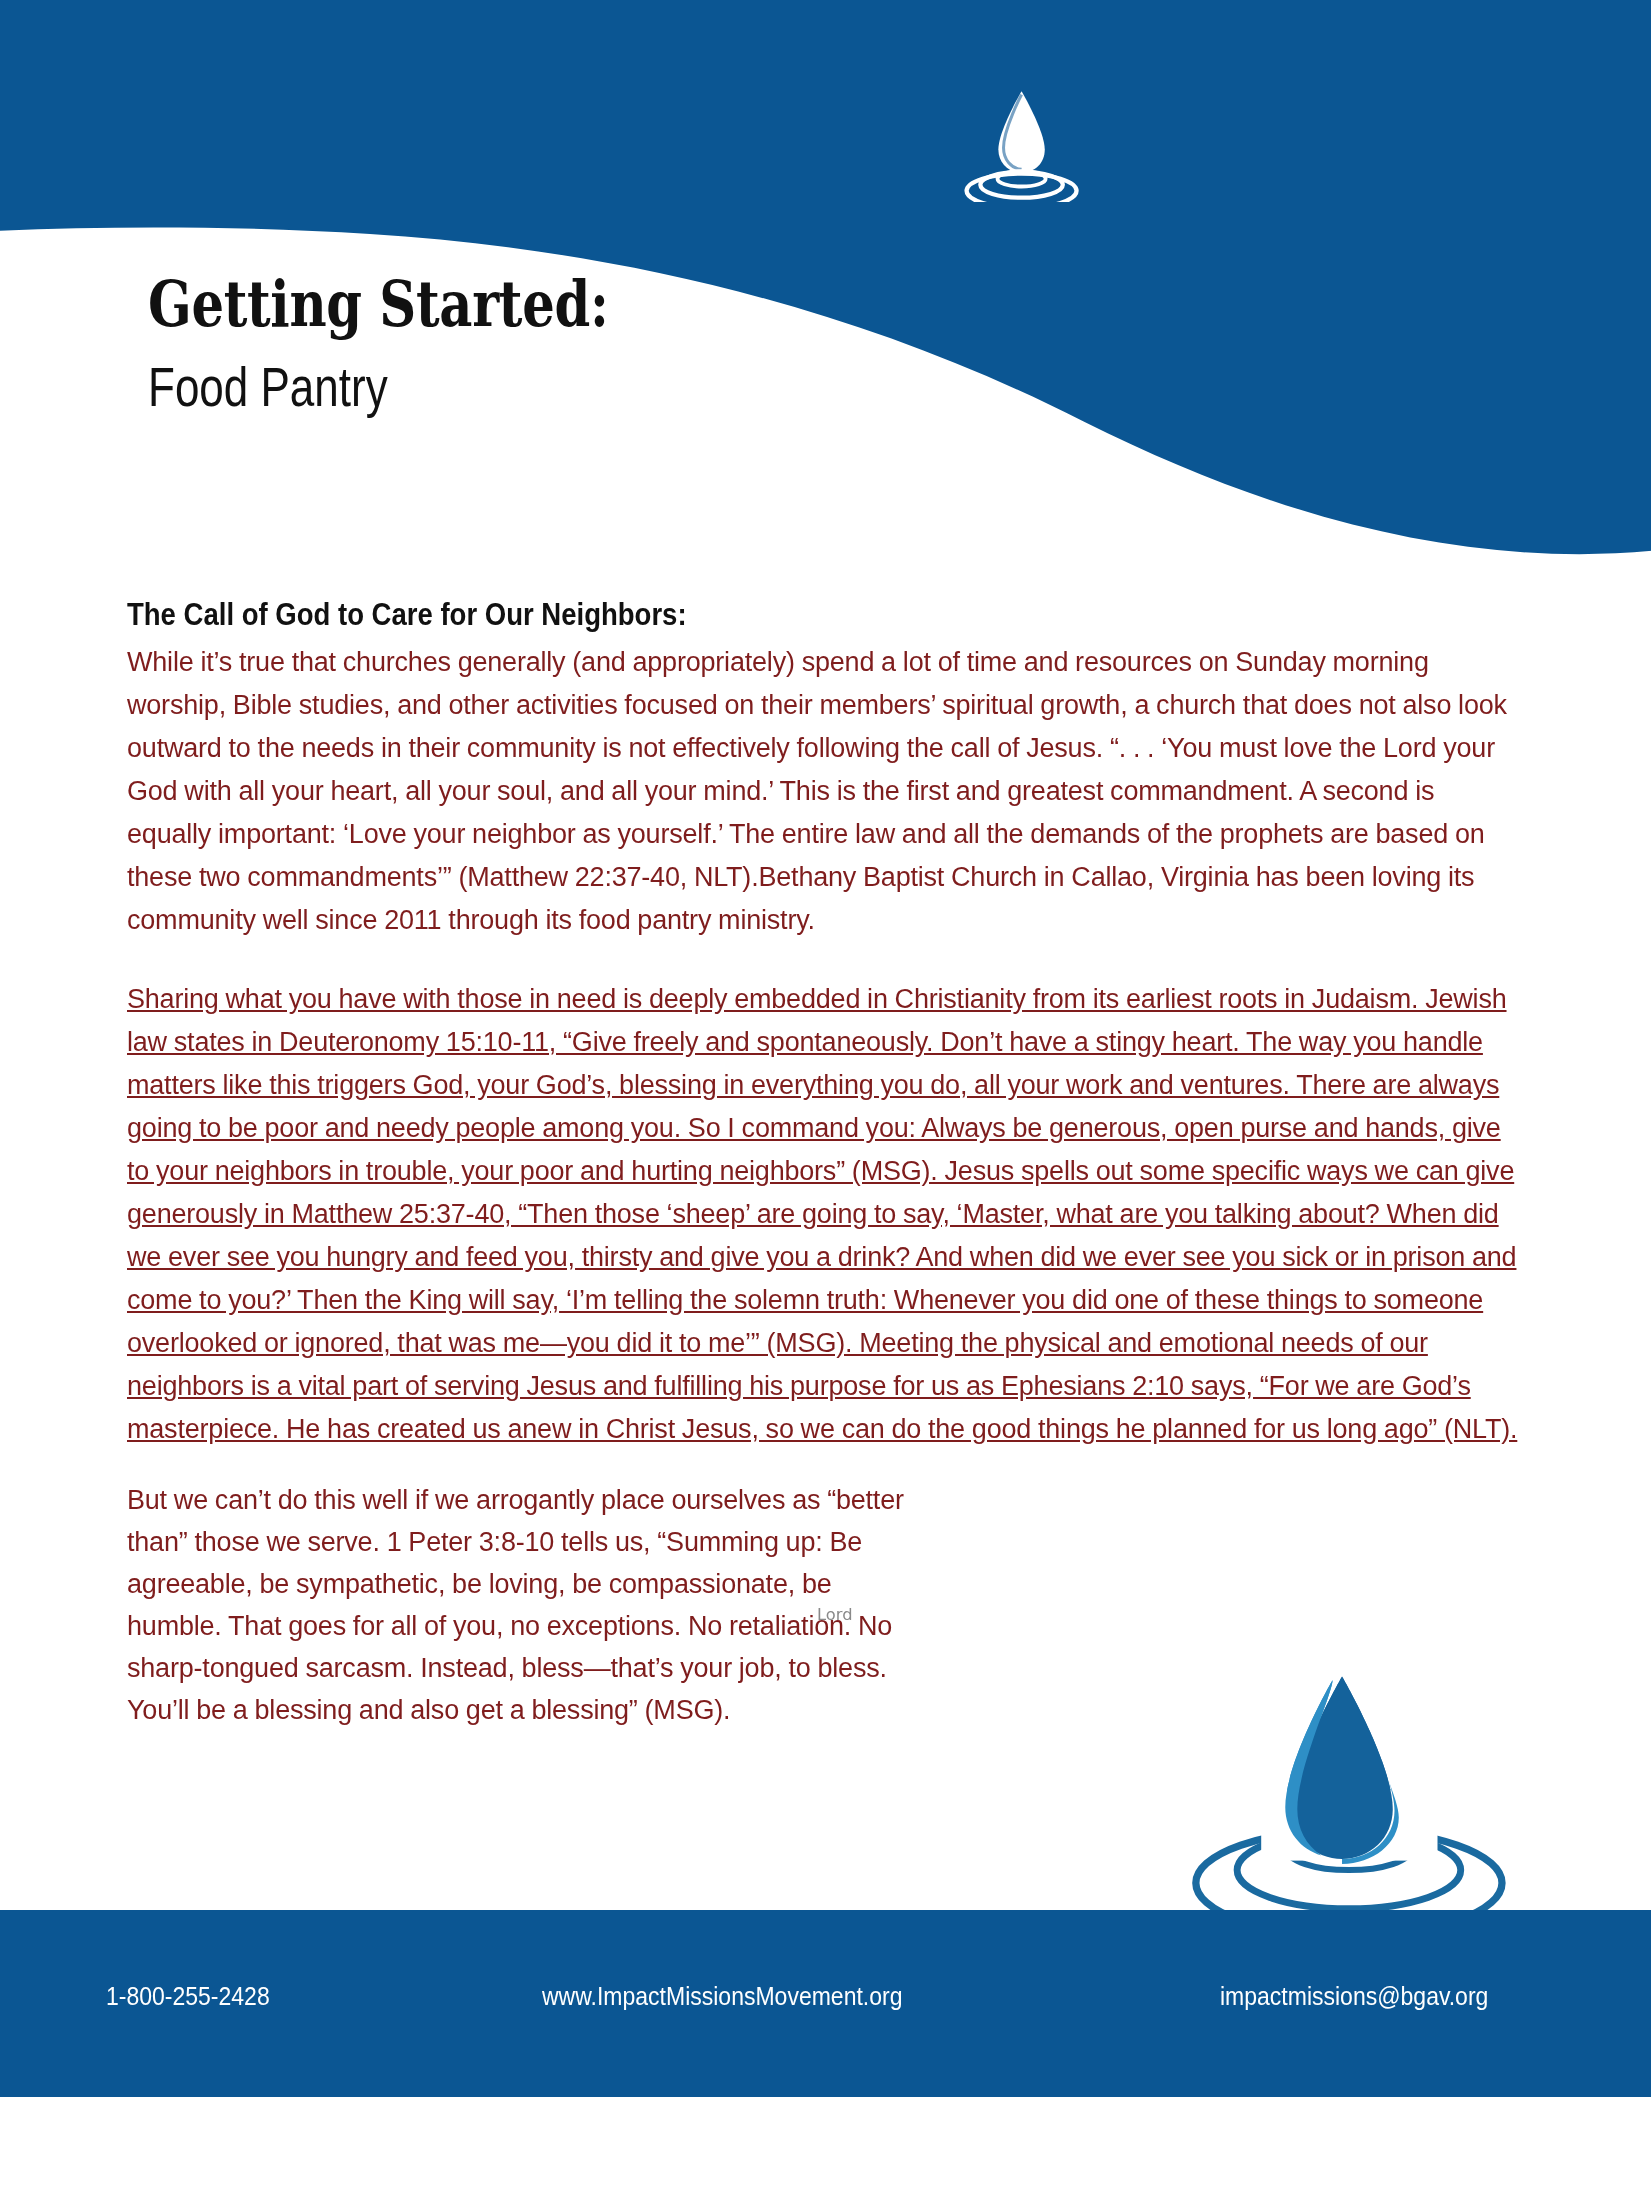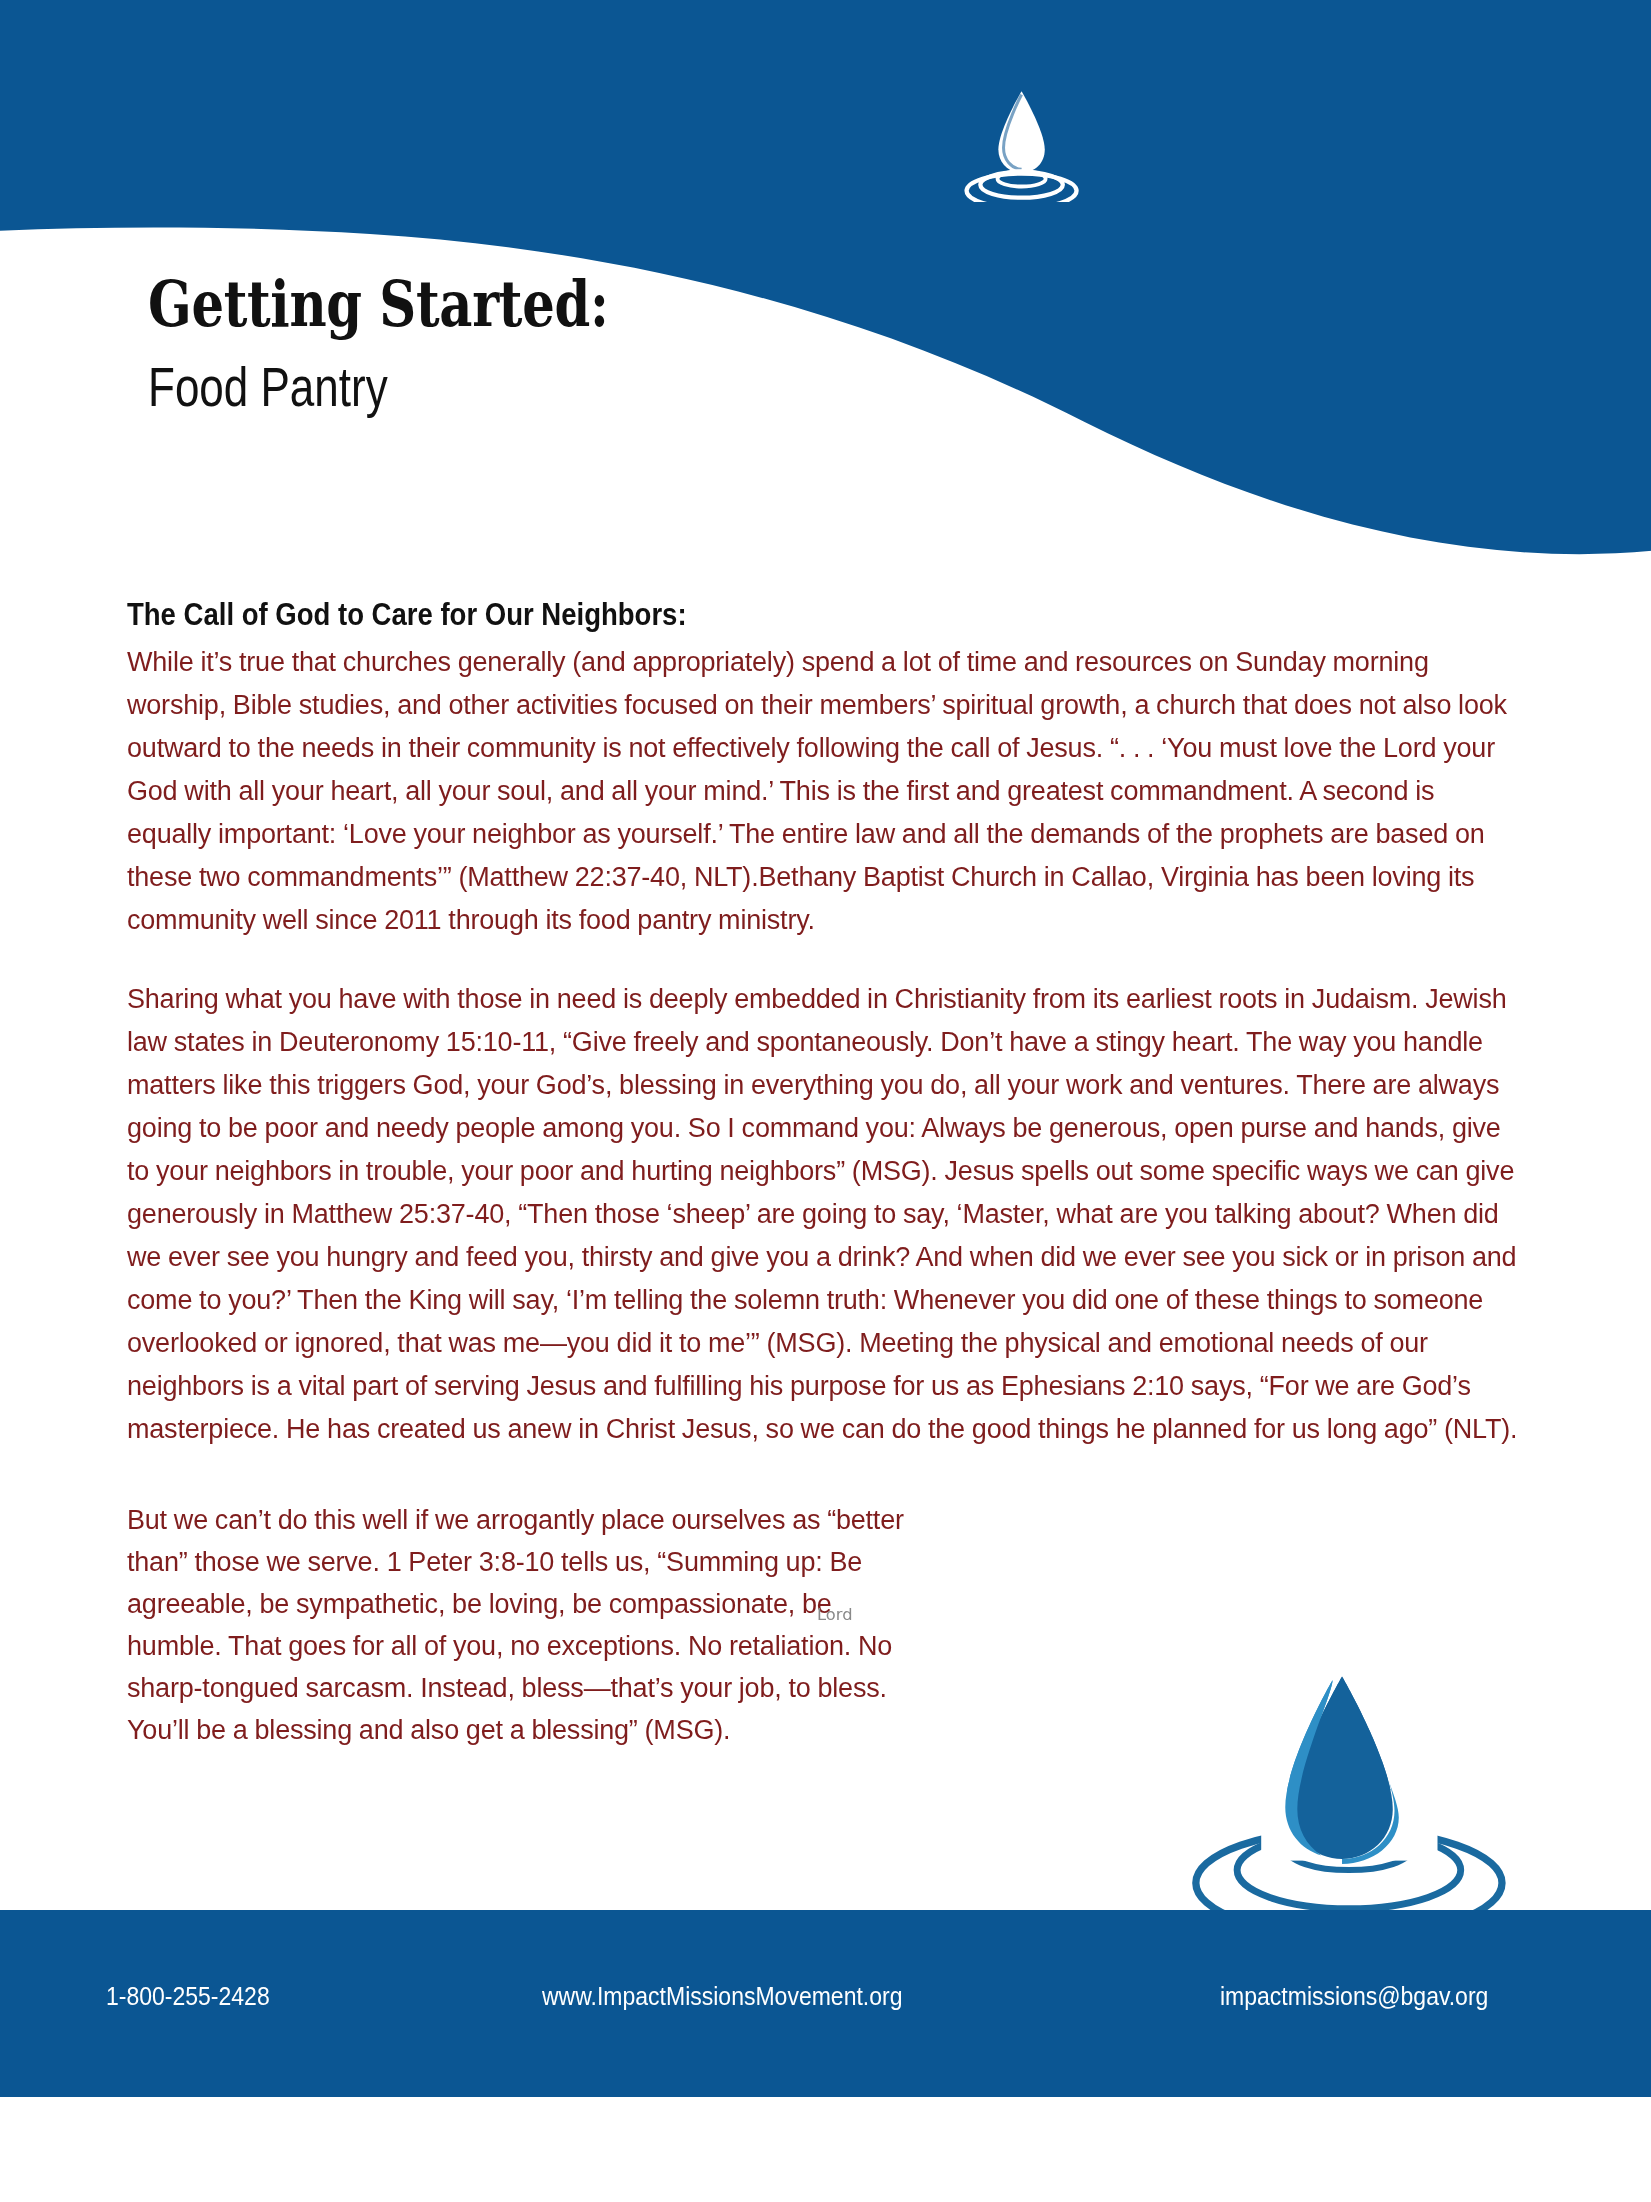--- a/index.html
+++ b/index.html
@@ -130,21 +130,21 @@
     text-align: left;
     letter-spacing: -0.2px;
     word-spacing: -0.4px;
   }
   .para.narrow {
     width: 800px;
     line-height: 42px;
     margin-bottom: 0;
   }
   #para-1 { width: 1394px; }
-  #para-2 { width: 1398px; margin-bottom: 48px; }
+  #para-2 { width: 1398px; margin-bottom: 28px; text-decoration: underline; }
 
   
   #body-style-tag {
     position: absolute;
     left: 817px;
     top: 1605px;
     font-family: "DejaVu Sans", sans-serif;
     font-size: 16.3px;
     line-height: 19px;
     color: #8a8a8a;

